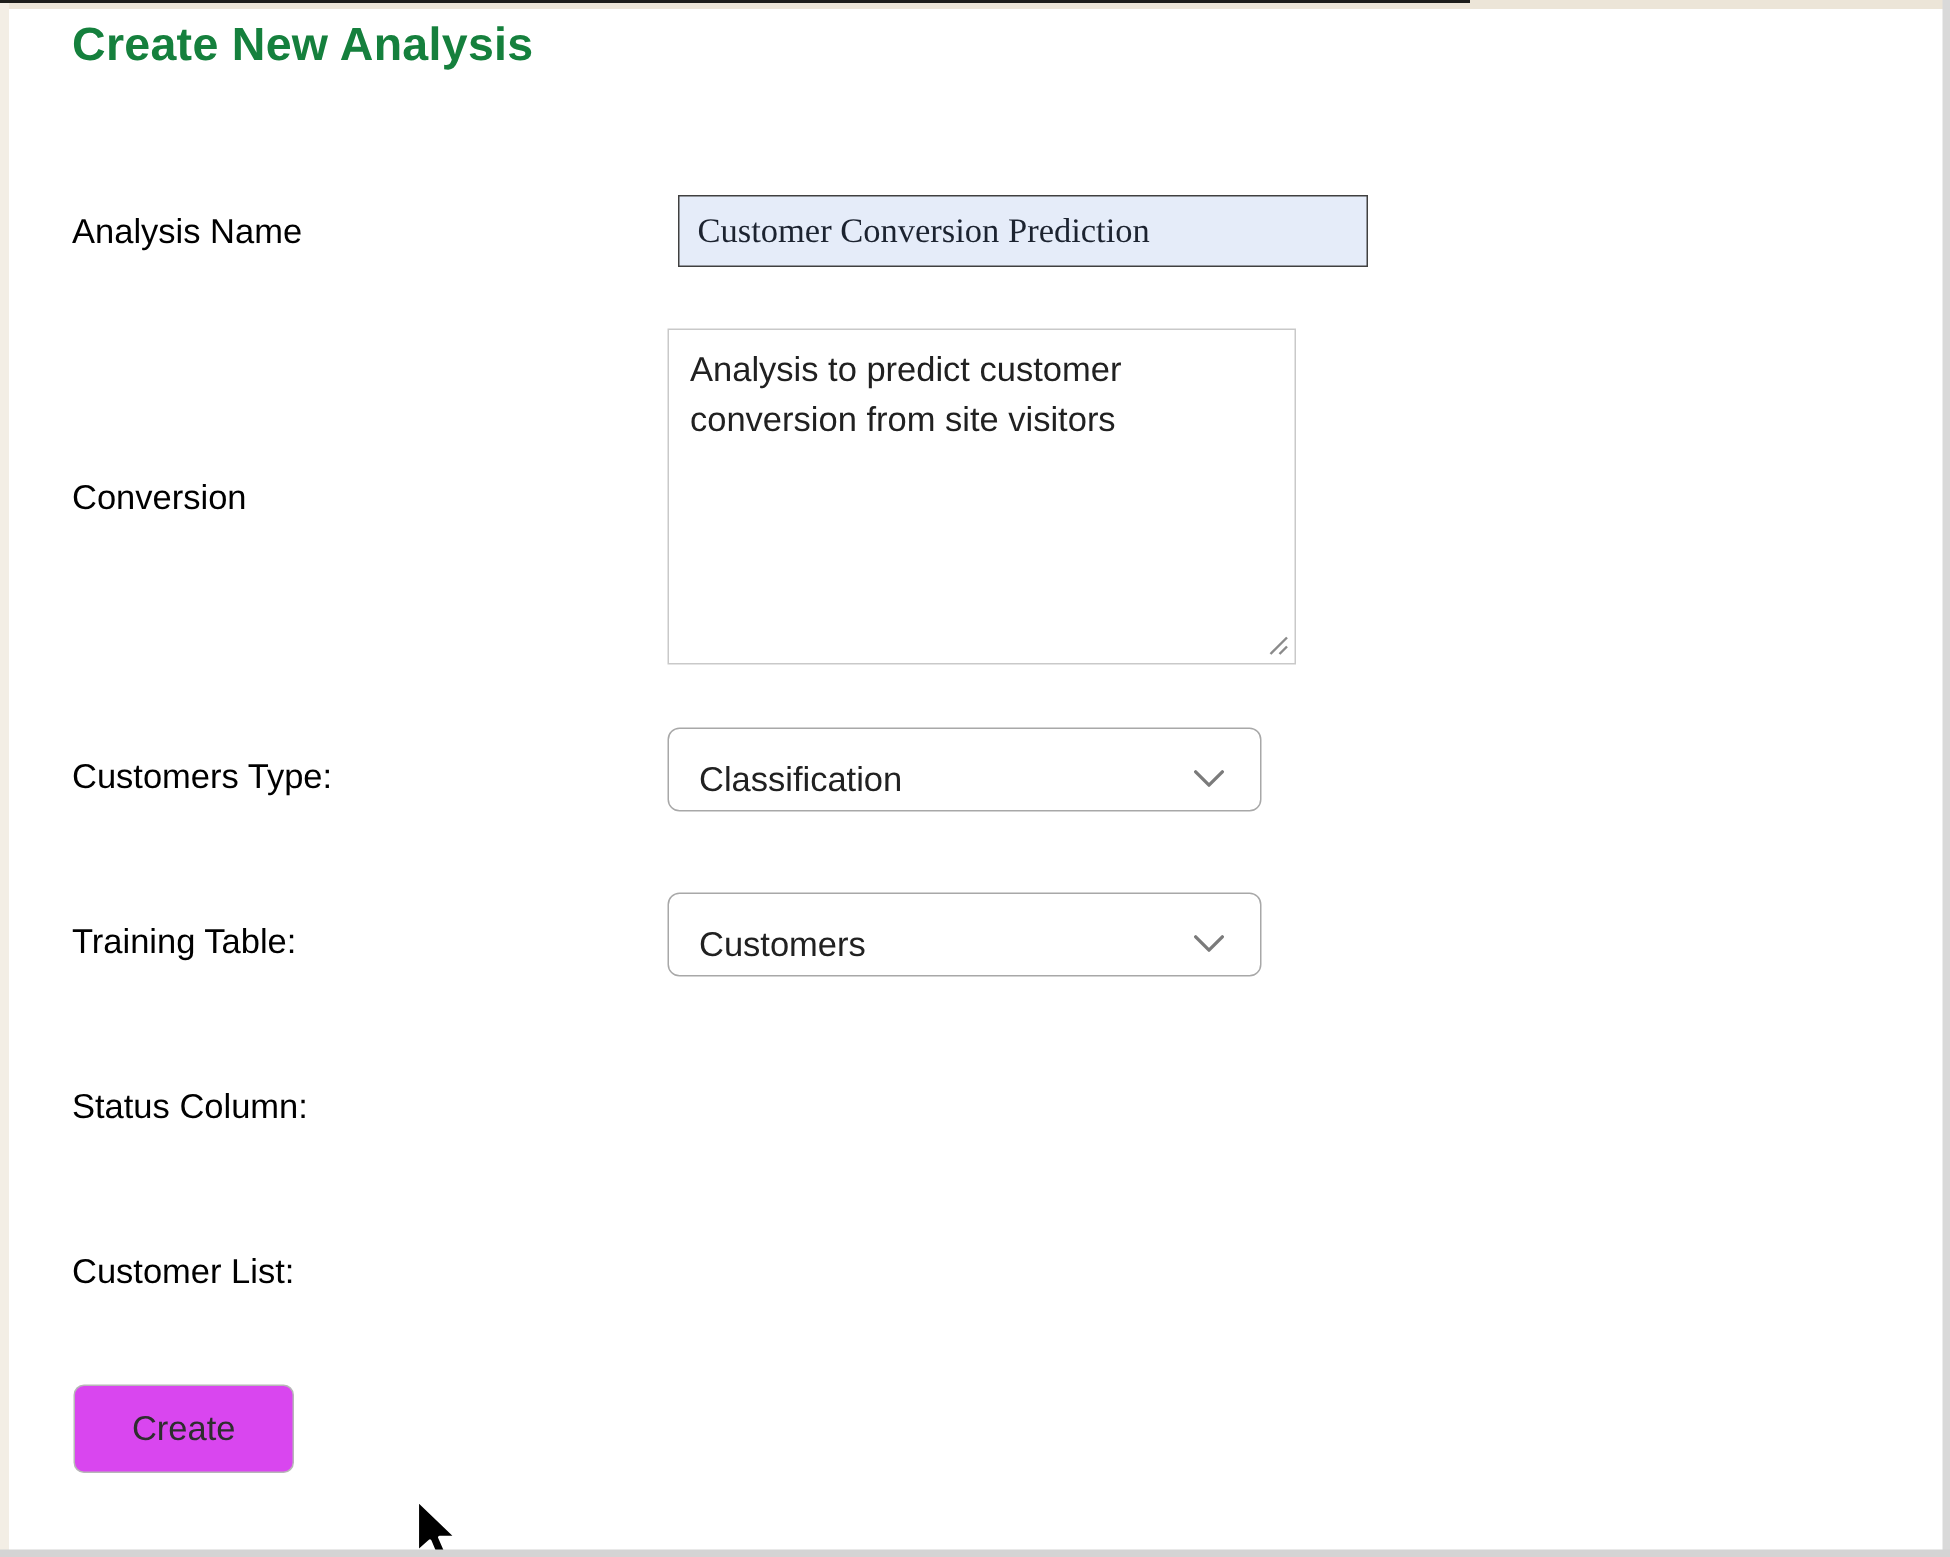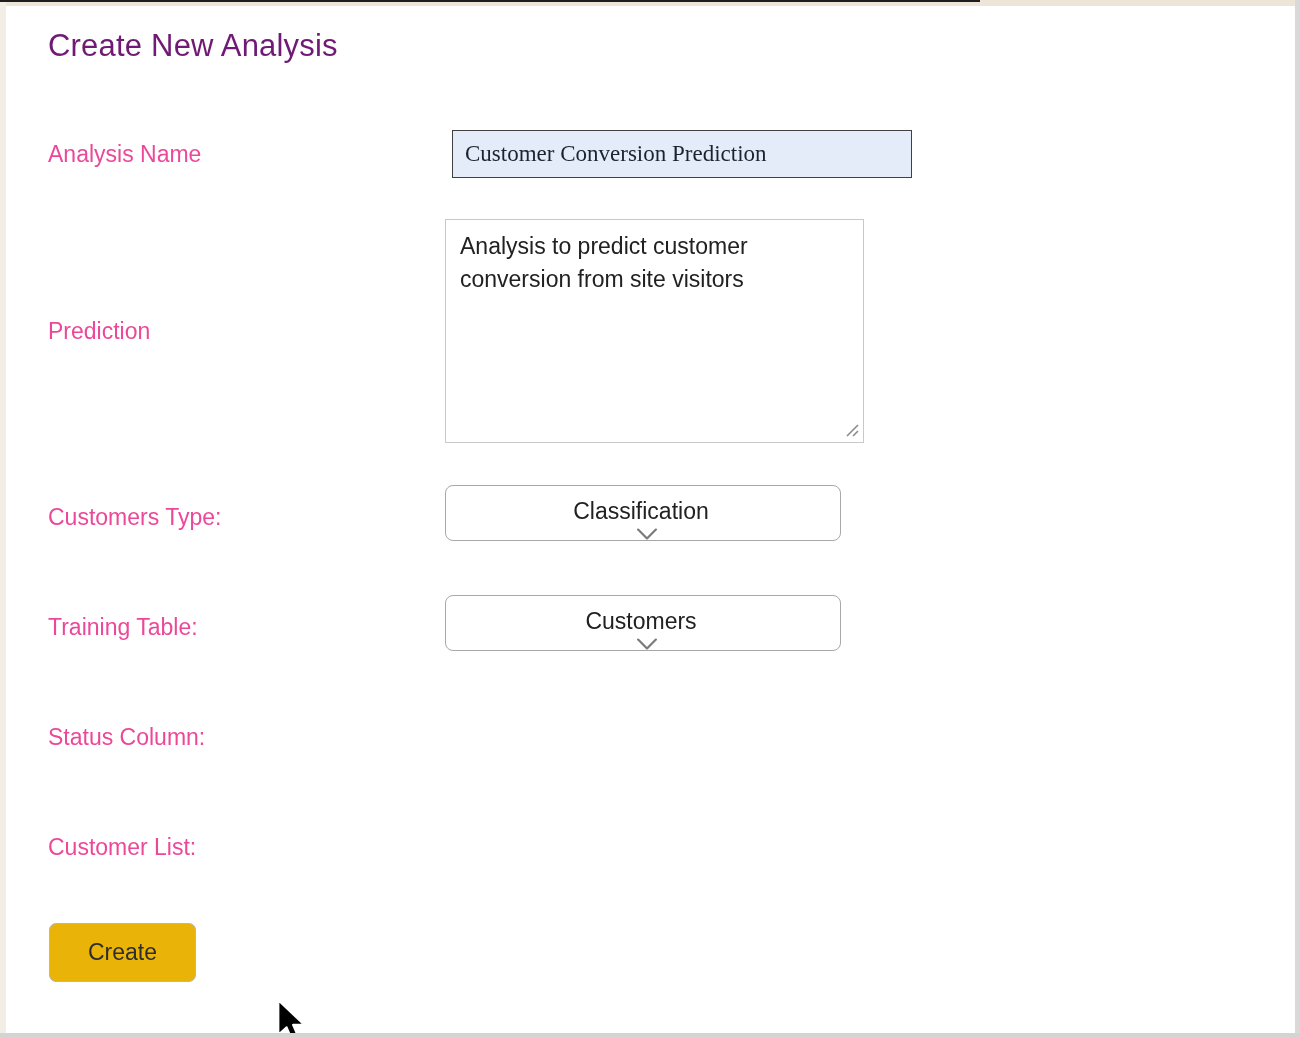--- a/index.html
+++ b/index.html
@@ -13,28 +13,28 @@
 
   
   .edge { position: absolute; z-index: 6; }
   .edge-top { top: 0; left: 0; right: 0; height: 6px; background: #ece5d8; }
   .edge-top-dark { top: 0; left: 0; width: 980px; height: 2px; background: #1d1d1b; z-index: 7; }
   .edge-left { top: 0; left: 0; bottom: 0; width: 6px; background: #f3eee5; }
   .edge-right { top: 0; right: 0; bottom: 0; width: 5px; background: #d9d9d9; }
   .edge-bottom { left: 0; right: 0; bottom: 0; height: 5px; background: #d4d4d4; }
 
   .page-title {
-    position: absolute; left: 48px; top: 28px;
-    font-size: 31px; font-weight: normal; color: #701a75;
+    position: absolute; left: 48px; top: 12px;
+    font-size: 31px; font-weight: bold; color: #15803d;
     letter-spacing: 0.2px;
   }
 
   .row-label {
     position: absolute; left: 48px;
-    font-size: 23px; color: #ec4899; line-height: 26px;
+    font-size: 23px; color: #000000; line-height: 26px;
     white-space: nowrap;
   }
 
   .name-input {
     position: absolute; left: 452px; top: 130px;
     width: 460px; height: 48px;
     background: #e5ecf9;
     border: 1px solid #404040;
     font-family: Liberation Serif, serif; font-size: 23px; color: #1c2330;
     padding: 0 10px 0 12px;
@@ -60,39 +60,38 @@
 
   .select {
     position: absolute; left: 445px;
     width: 396px; height: 56px;
     background: #ffffff;
     border: 1px solid #a8a8a8;
     border-radius: 8px;
     display: flex; align-items: center;
     padding: 12px 24px 0 20px;
     cursor: pointer;
-    flex-direction: column;
   }
   .select-value {
     font-size: 23px; color: #212121;
     white-space: nowrap; overflow: hidden;
     flex: 1;
   }
   .chev {
     width: 20px; height: 12px; flex: none; margin-left: 12px;
   }
   .chev polyline {
     fill: none; stroke: #7b7b7b; stroke-width: 2;
     stroke-linecap: round; stroke-linejoin: round;
   }
 
   .create-btn {
     position: absolute; left: 49px; top: 923px;
     width: 147px; height: 59px;
-    background: #eab308;
+    background: #d946ef;
     border: 1px solid #b7b7b7;
     border-radius: 7px;
     font-family: inherit; font-size: 23px; color: #2e2e2e;
     cursor: pointer;
   }
 
   .cursor {
     position: absolute; left: 274px; top: 999px;
     width: 34px; height: 46px; z-index: 5; pointer-events: none;
   }
@@ -100,21 +99,21 @@
 </head>
 <body>
 
 <div class="page">
 
   <h1 class="page-title">Create New Analysis</h1>
 
   <div class="row-label" style="top:141px">Analysis Name</div>
   <input class="name-input" type="text" value="Customer Conversion Prediction" style="">
 
-  <div class="row-label" style="top:318px">Prediction</div>
+  <div class="row-label" style="top:318px">Conversion</div>
   <textarea class="desc-textarea" style="">Analysis to predict customer conversion from site visitors</textarea>
   <svg class="resize-handle" viewBox="0 0 13 13">
     <line x1="1" y1="12" x2="12" y2="1"></line>
     <line x1="7" y1="12" x2="12" y2="7"></line>
   </svg>
 
   <div class="row-label" style="top:504px">Customers Type:</div>
   <div class="select" style="top:485px">
     <span class="select-value">Classification</span>
     <svg class="chev" viewBox="0 0 18 10">

